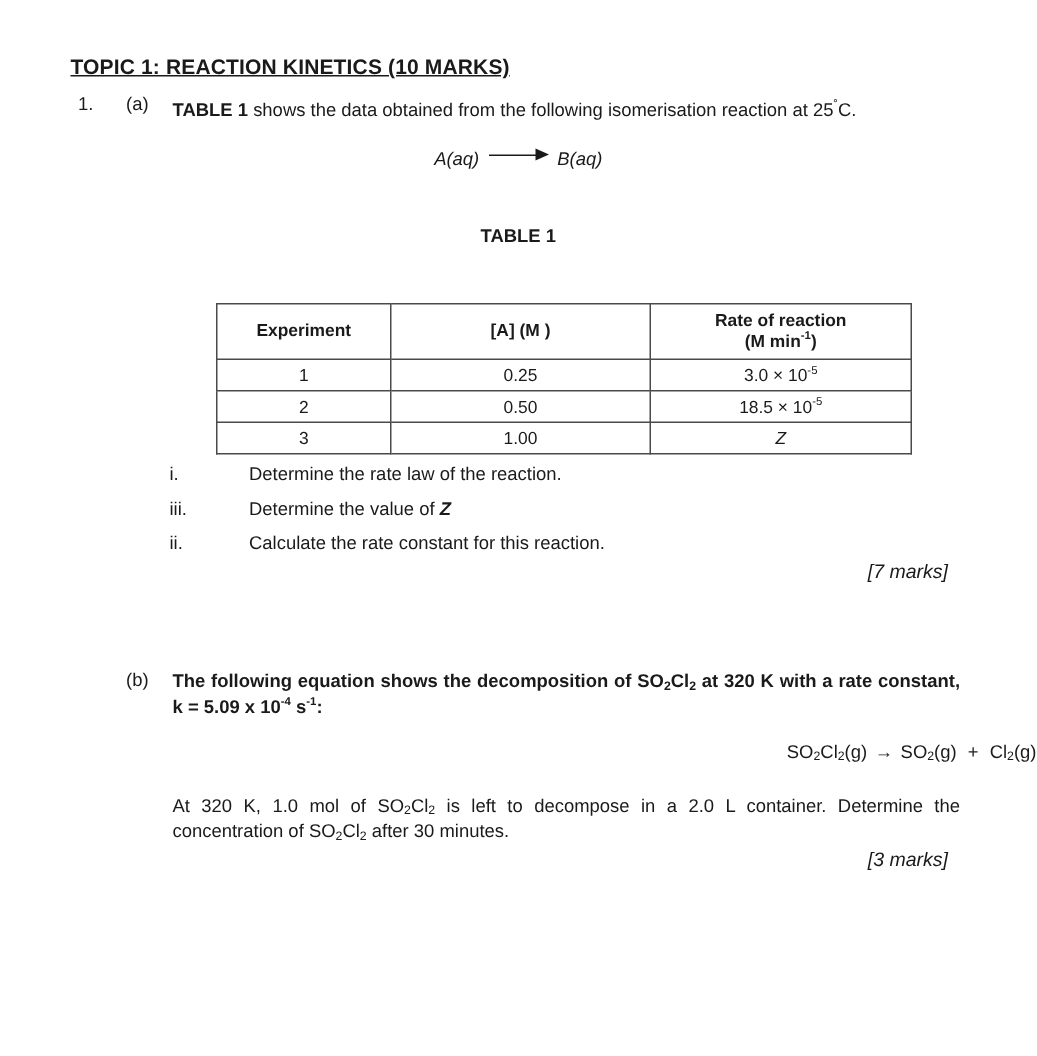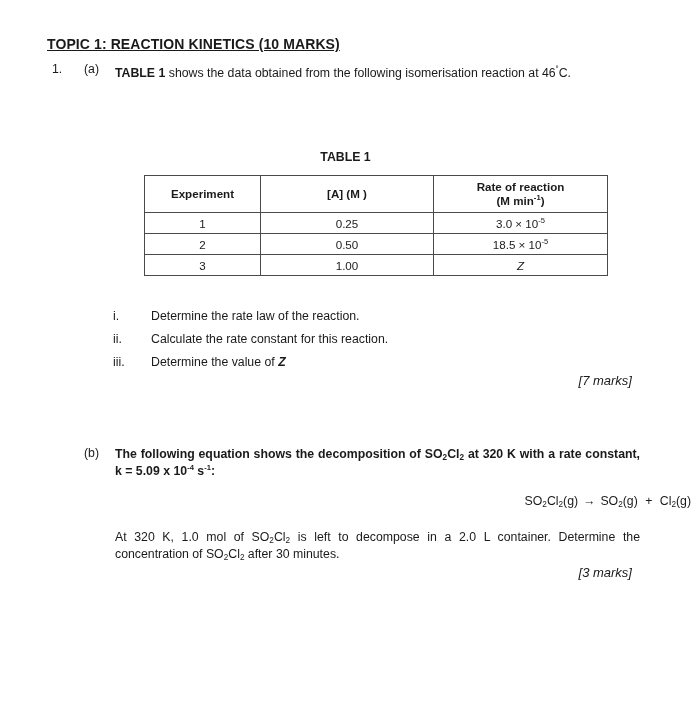--- a/index.html
+++ b/index.html
@@ -105,21 +105,21 @@
     width: 691px;
     text-align: center;
     font-size: 12.3px;
     font-weight: bold;
   }
 
   
   .data-table {
     position: absolute;
     left: 144px;
-    top: 175px;
+    top: 202px;
     width: 463px;
     border-collapse: collapse;
     font-size: 11.6px;
     table-layout: fixed;
   }
   .data-table td, .data-table th {
     border: 1.2px solid #4a4a4a;
     text-align: center;
     padding: 0;
     vertical-align: middle;
@@ -157,21 +157,21 @@
     line-height: 18px;
   }
   .roman-num {
     position: absolute;
     left: 0;
     top: 0;
     width: 36px;
   }
   .roman-body {
     position: absolute;
-    left: 38px;
+    left: 53px;
     top: 0;
   }
   .roman-body i { font-style: italic; font-weight: bold; }
 
   
   .marks {
     position: absolute;
     width: 580px;
     left: 52px;
     text-align: right;
@@ -218,23 +218,26 @@
 
 <div class="page">
 
   <div class="topic-heading">TOPIC 1: REACTION KINETICS (10 MARKS)</div>
 
   <div class="q-number">1.</div>
 
   <div class="part-label part-a-label">(a)</div>
 
   <div class="part-a-text">
-    <b>TABLE 1</b><span> shows the data obtained from the following isomerisation reaction at 46</span><span class="deg">˚</span><span>C.</span>
+    <b>TABLE 1</b><span> shows the data obtained from the following isomerisation reaction at 25</span><span class="deg">˚</span><span>C.</span>
   </div>
 
+  <div class="reaction-eq">
+    <span>A(aq)</span><span class="arrow-long"></span><span>B(aq)</span>
+  </div>
 
   <div class="table-caption">TABLE 1</div>
 
   <table class="data-table">
     <colgroup>
       <col class="col-exp">
       <col class="col-conc">
       <col class="col-rate">
     </colgroup>
     <thead>
@@ -265,27 +268,27 @@
       </tr>
     </tbody>
   </table>
 
   <div class="roman-list">
     <div class="roman-item">
       <span class="roman-num">i.</span>
       <span class="roman-body">Determine the rate law of the reaction.</span>
     </div>
     <div class="roman-item">
+      <span class="roman-num">iii.</span>
+      <span class="roman-body"><span>Determine the value of </span><i>Z</i></span>
+    </div>
+    <div class="roman-item">
       <span class="roman-num">ii.</span>
       <span class="roman-body">Calculate the rate constant for this reaction.</span>
     </div>
-    <div class="roman-item">
-      <span class="roman-num">iii.</span>
-      <span class="roman-body"><span>Determine the value of </span><i>Z</i></span>
-    </div>
   </div>
 
   <div class="marks marks-a">[7 marks]</div>
 
   <div class="part-label part-b-label">(b)</div>
 
   <div class="part-b-text"><span>The following equation shows the decomposition of SO</span><sub>2</sub><span>Cl</span><sub>2</sub><span> at 320 K with a rate constant, k = 5.09 x 10</span><sup>-4</sup><span> s</span><sup>-1</sup><span>:</span></div>
 
   <div class="decomp-eq">SO<sub>2</sub>Cl<sub>2</sub>(g)<span class="arrow-short">→</span>SO<sub>2</sub>(g)<span class="plus-gap"></span>&nbsp;+&nbsp;<span class="plus-gap"></span>Cl<sub>2</sub>(g)</div>
 

